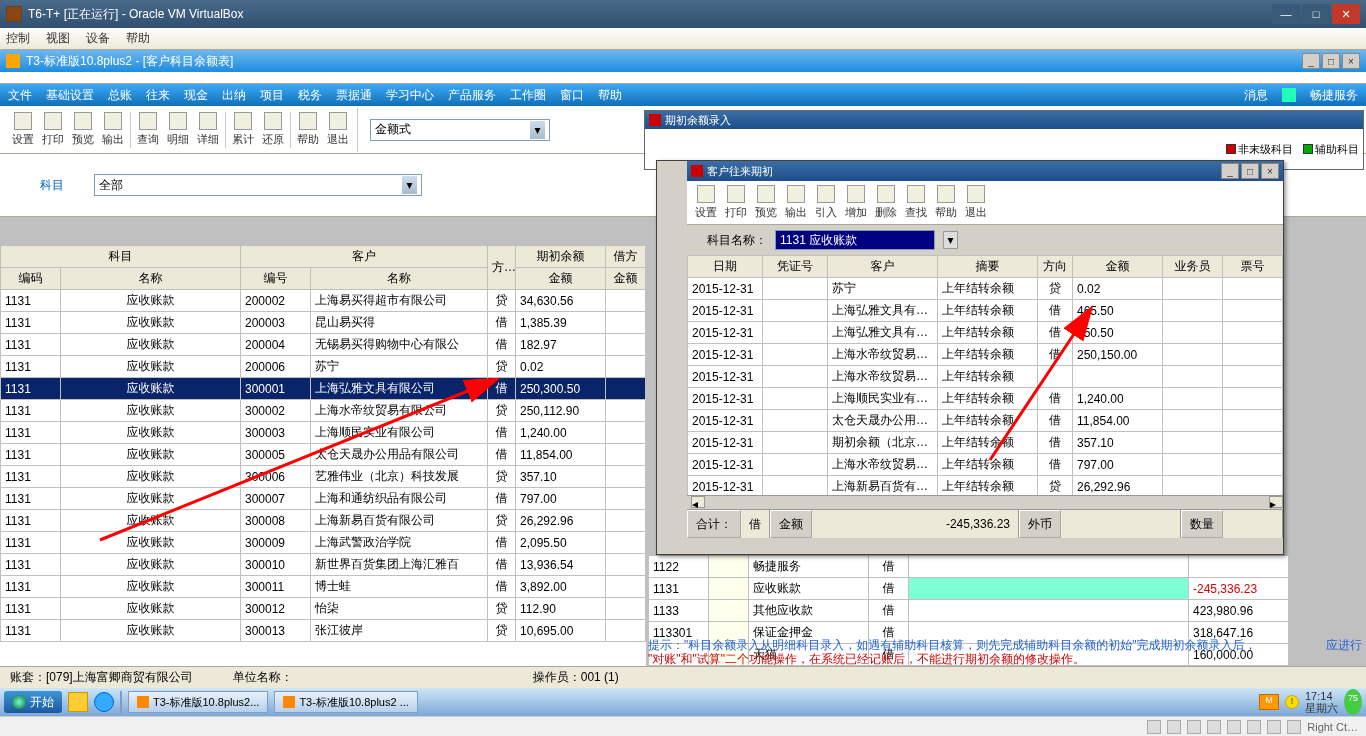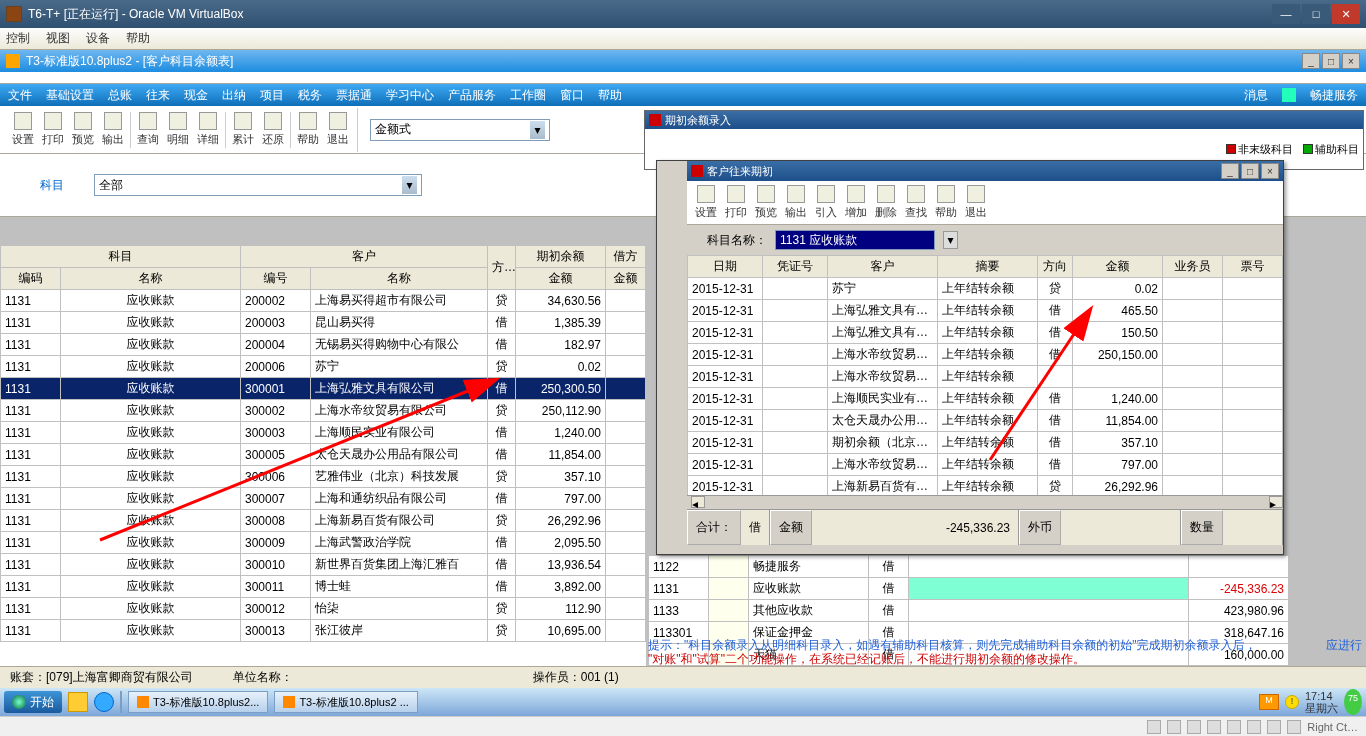--- a/index.html
+++ b/index.html
@@ -23,33 +23,33 @@
 .tb-btn .ico { width: 18px; height: 18px; border: 1px solid #999; background: #f0f0e0; }
 .combo { width: 180px; height: 22px; border: 1px solid #7f9db9; background: #fff; display: flex; align-items: center; padding: 0 4px; margin-left: 10px; }
 .combo .arr { margin-left: auto; width: 15px; height: 18px; background: linear-gradient(#cde, #abc); display:flex; align-items:center; justify-content:center;}
 .filter-area { background: #fff; padding: 20px 40px; border-bottom: 1px solid #aca899; display: flex; align-items: center; gap: 20px; }
 .filter-area .combo { width: 328px; }
 .grid-wrap { position: absolute; left: 0; top: 245px; right: 720px; bottom: 70px; background: #fff; overflow: hidden; }
 table { border-collapse: collapse; width: 100%; table-layout: fixed; }
 th, td { border: 1px solid #c0c0c0; font-size: 12px; padding: 2px 4px; white-space: nowrap; overflow: hidden; text-overflow: ellipsis; height: 20px; }
 th { background: #ece9d8; font-weight: normal; text-align: center; }
 td { background: #fff; }
-td.num { text-align: right; }
+td.num { }
 tr.selected td { background: #0a246a; color: #fff; }
 .popup1 { position: absolute; left: 644px; top: 110px; width: 720px; height: 60px; background: #d4d0c8; border: 1px solid #666; }
 .popup1 .ptitle { height: 18px; background: linear-gradient(#3a6ea5, #1d4e8a); color: #fff; display: flex; align-items: center; padding: 0 4px; font-size: 11px; }
 .popup1 .ptool { height: 40px; background: #fff; display: flex; gap: 10px; align-items: center; padding: 0 4px;}
 .popup1 .chkitem { font-size: 11px; display:flex; align-items:center; gap:2px;}
 .popup2 { position: absolute; left: 656px; top: 160px; width: 628px; height: 395px; background: #d4d0c8; border: 1px solid #404040; box-shadow: 2px 2px 4px rgba(0,0,0,0.4); z-index: 10; padding-left: 30px; }
 .popup2 .ptitle { height: 20px; background: linear-gradient(#3a6ea5, #1d4e8a); color: #fff; display: flex; align-items: center; padding: 0 4px; font-size: 11px; }
 .popup2 .ptool { height: 44px; background: #fff; display: flex; padding: 0 4px; border-bottom: 1px solid #aca899; }
 .popup2 .filter-row { height: 30px; background: #d4d0c8; display: flex; align-items: center; padding: 0 20px; gap: 8px; }
 .hl-input { background: #000080; color: #fff; border: 1px solid #7f9db9; height: 20px; width: 160px; padding: 0 4px; display: flex; align-items: center; }
 .subgrid { height: 240px; overflow: auto; background: #fff; }
-.sumbar { height: 36px; background: #ece9d8; display: flex; border-top: 1px solid #999; font-size: 12px; }
+.sumbar { height: 29px; background: #ece9d8; display: flex; border-top: 1px solid #999; font-size: 12px; }
 .sumbar .cell { border-right: 1px solid #999; padding: 0 8px; height: 100%; display: flex; align-items: center; }
 .sumbar .cell.btn { background: #d4d0c8; border: 1px outset #fff; cursor: pointer; }
 .bottom-grid { position: absolute; left: 648px; top: 555px; width: 640px; background: #fff; }
 .bottom-grid td.hl-teal { background: #7fffd4; }
 .hint { position: absolute; left: 648px; top: 638px; right: 4px; color: #1e5ed6; font-size: 12px; line-height: 14px; }
 .hint .red { color: #c00; }
 .status { position: absolute; left: 0; bottom: 48px; right: 0; height: 22px; background: #ece9d8; border-top: 1px solid #aca899; display: flex; align-items: center; padding: 0 10px; gap: 40px; font-size: 12px; }
 .taskbar { position: absolute; left: 0; bottom: 20px; right: 0; height: 28px; background: linear-gradient(#cde6f7, #7da7d9); display: flex; align-items: center; padding: 0 4px; gap: 6px; }
 .start-btn { height: 22px; padding: 0 8px; background: linear-gradient(#3d95d6, #1a5a9e); color: #fff; border-radius: 3px; display: flex; align-items: center; gap: 4px; cursor: pointer; font-size: 12px; }
 .task-item { height: 22px; padding: 0 8px; background: linear-gradient(#e8f1fb,#b6d0eb); border: 1px solid #7a9ec6; display: flex; align-items: center; gap: 4px; font-size: 11px; cursor: pointer; max-width: 160px; }

